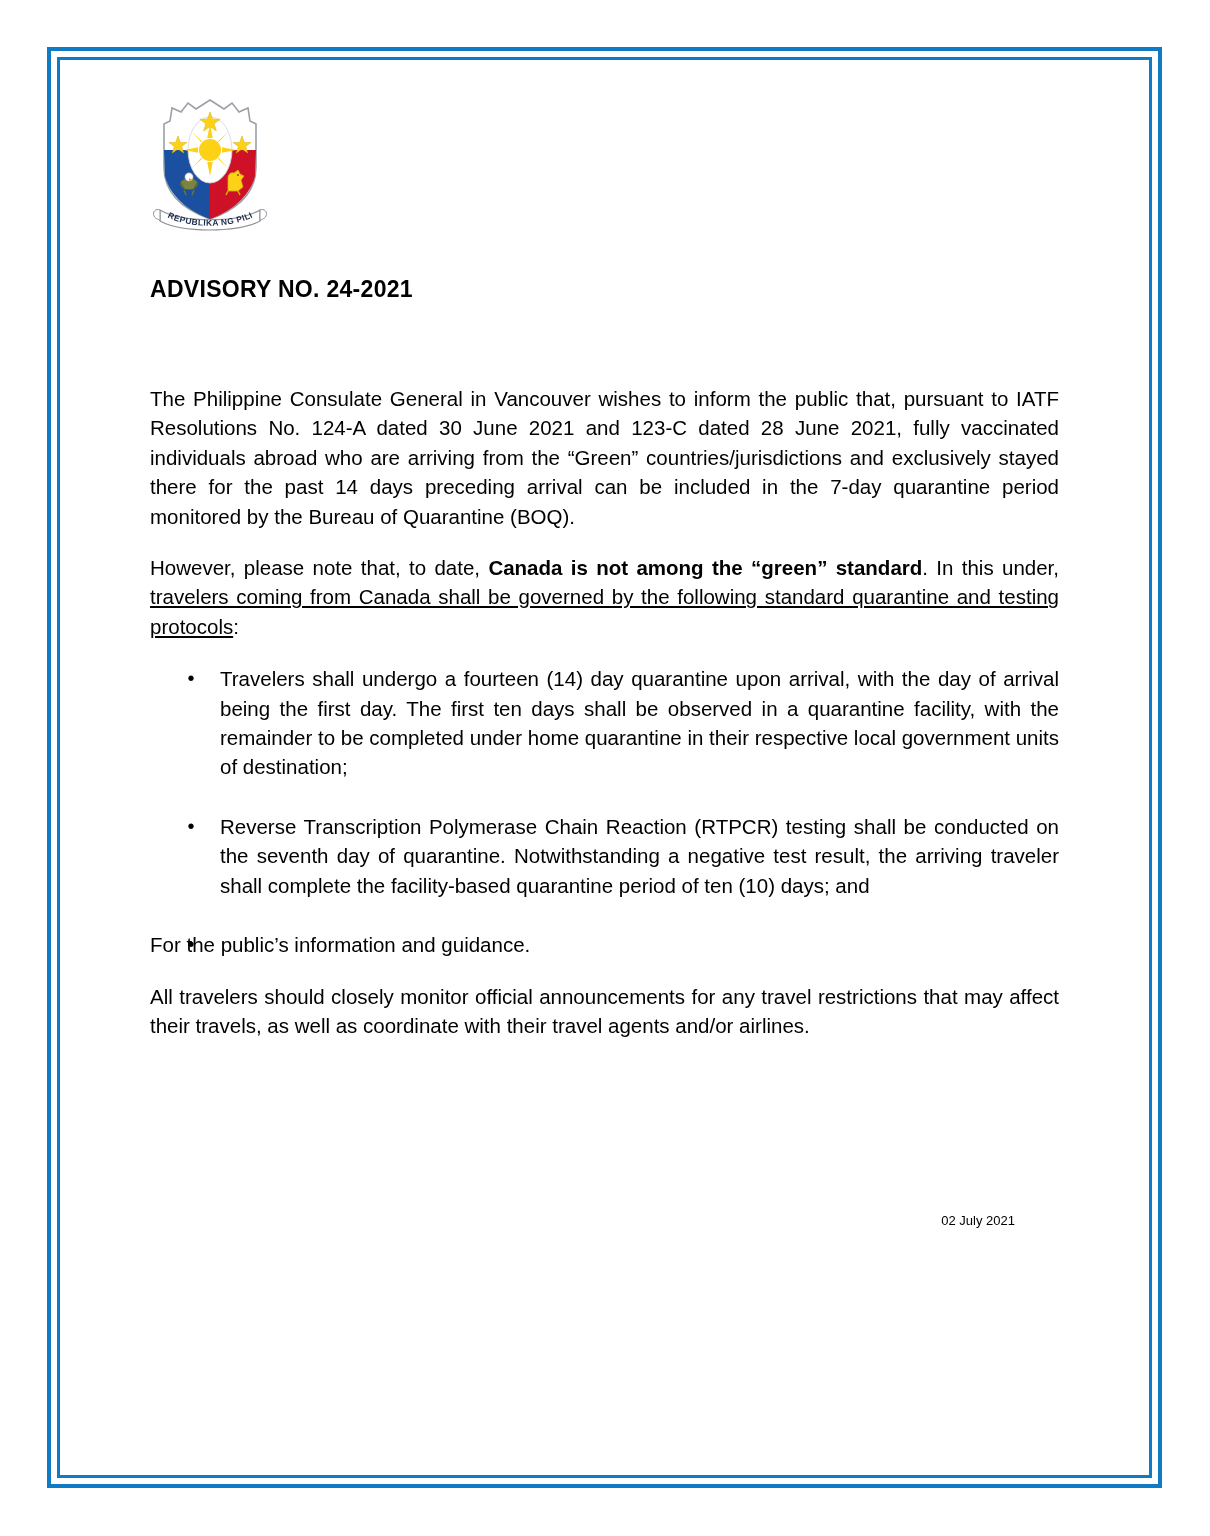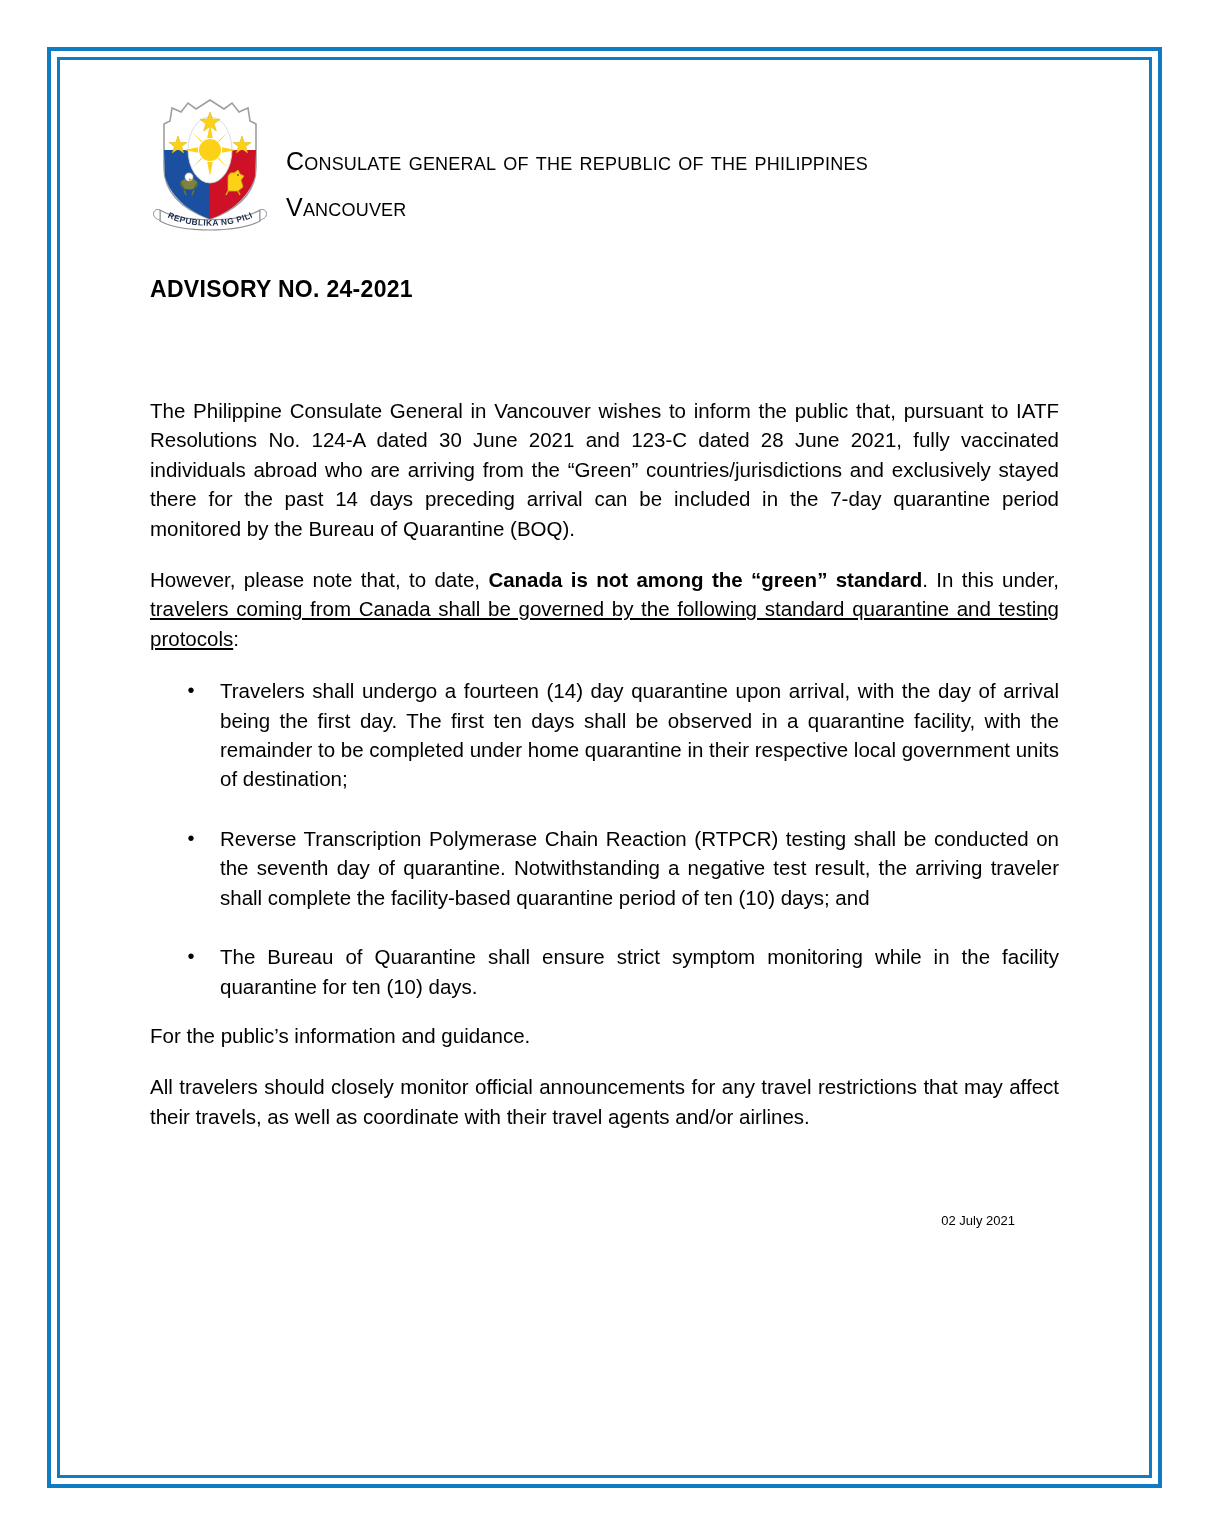--- a/index.html
+++ b/index.html
@@ -96,21 +96,21 @@
     text-align: center;
     font-size: 23px;
     font-weight: bold;
     letter-spacing: 0.2px;
   }
 
   
   .body-block {
     position: absolute;
     left: 150px;
-    top: 396px;
+    top: 384px;
     width: 909px;
     font-size: 20.5px;
     line-height: 29.4px;
   }
   p.para {
     margin: 0 0 22px 0;
     text-align: justify;
     text-justify: inter-word;
   }
   p.para.last-intro { margin-bottom: 23px; }
@@ -217,24 +217,20 @@
           <path d="M12 118 C8 116 4 120 6 124 C8 128 12 127 12 129 Z" fill="#ffffff" stroke="#8d9298" stroke-width="1"></path>
           <path d="M112 118 C116 116 120 120 118 124 C116 128 112 127 112 129 Z" fill="#ffffff" stroke="#8d9298" stroke-width="1"></path>
           <path id="bannerArc" d="M17 124 C40 137 84 137 107 124" fill="none"></path>
           <text font-family="'Liberation Sans', sans-serif" font-size="8.4" font-weight="bold" fill="#1b2a4a" letter-spacing="0.4">
             <textPath href="#bannerArc" startOffset="3%">REPUBLIKA NG PILIPINAS</textPath>
           </text>
         </g>
       </svg>
     </div>
 
-    <div class="letterhead-text">
-      <span class="lh-line">Consulate General of the Republic of the Philippines</span>
-      <span class="lh-line">Vancouver</span>
-    </div>
   </div>
 
   <div class="advisory-no">ADVISORY NO. 24-2021</div>
 
 
   <div class="body-block">
 
     <p class="para">The Philippine Consulate General in Vancouver wishes to inform the public that, pursuant to IATF Resolutions No. 124-A dated 30 June 2021 and 123-C dated 28 June 2021, fully vaccinated individuals abroad who are arriving from the “Green” countries/jurisdictions and exclusively stayed there for the past 14 days preceding arrival can be included in the 7-day quarantine period monitored by the Bureau of Quarantine (BOQ).</p>
 
     <p class="para last-intro">
@@ -245,21 +241,20 @@
       <li>
         <span class="bullet-dot">•</span>
         <span>Travelers shall undergo a fourteen (14) day quarantine upon arrival, with the day of arrival being the first day. The first ten days shall be observed in a quarantine facility, with the remainder to be completed under home quarantine in their respective local government units of destination;</span>
       </li>
       <li>
         <span class="bullet-dot">•</span>
         <span>Reverse Transcription Polymerase Chain Reaction (RTPCR) testing shall be conducted on the seventh day of quarantine. Notwithstanding a negative test result, the arriving traveler shall complete the facility-based quarantine period of ten (10) days; and</span>
       </li>
       <li>
         <span class="bullet-dot">•</span>
-        <span>The Bureau of Quarantine shall ensure strict symptom monitoring while in the facility quarantine for ten (10) days.</span>
       </li>
     </ul>
 
     <p class="para">For the public’s information and guidance.</p>
 
     <p class="para closing-1">All travelers should closely monitor official announcements for any travel restrictions that may affect their travels, as well as coordinate with their travel agents and/or airlines.</p>
   </div>
 
   <div class="date-line">02 July 2021</div>
 

